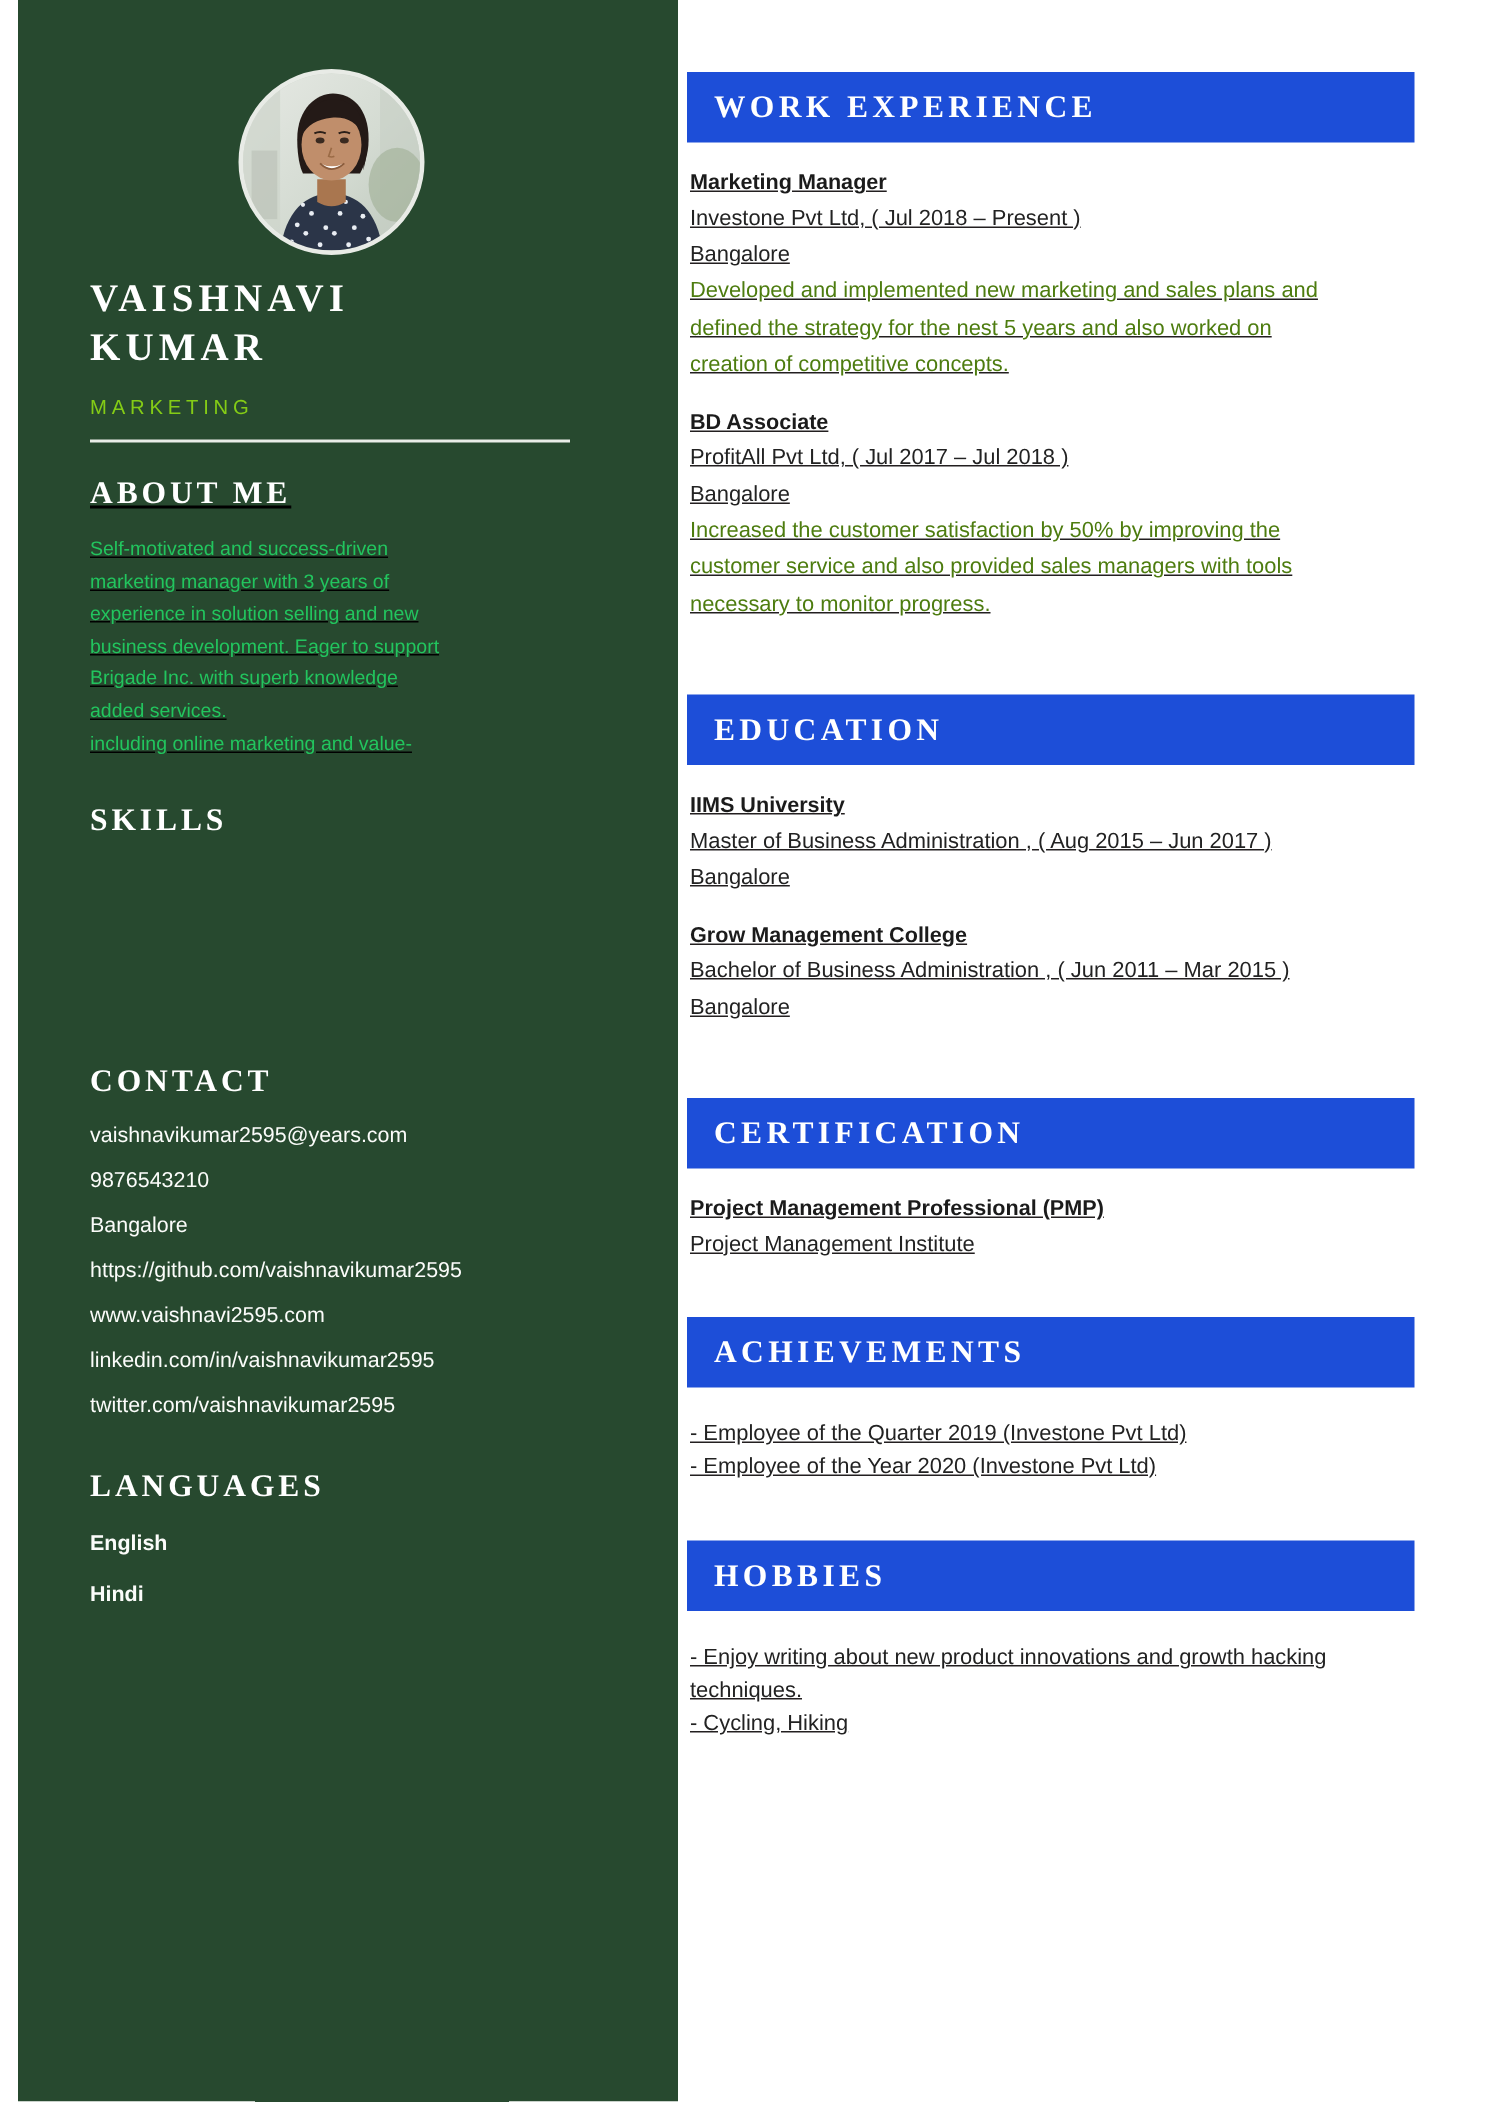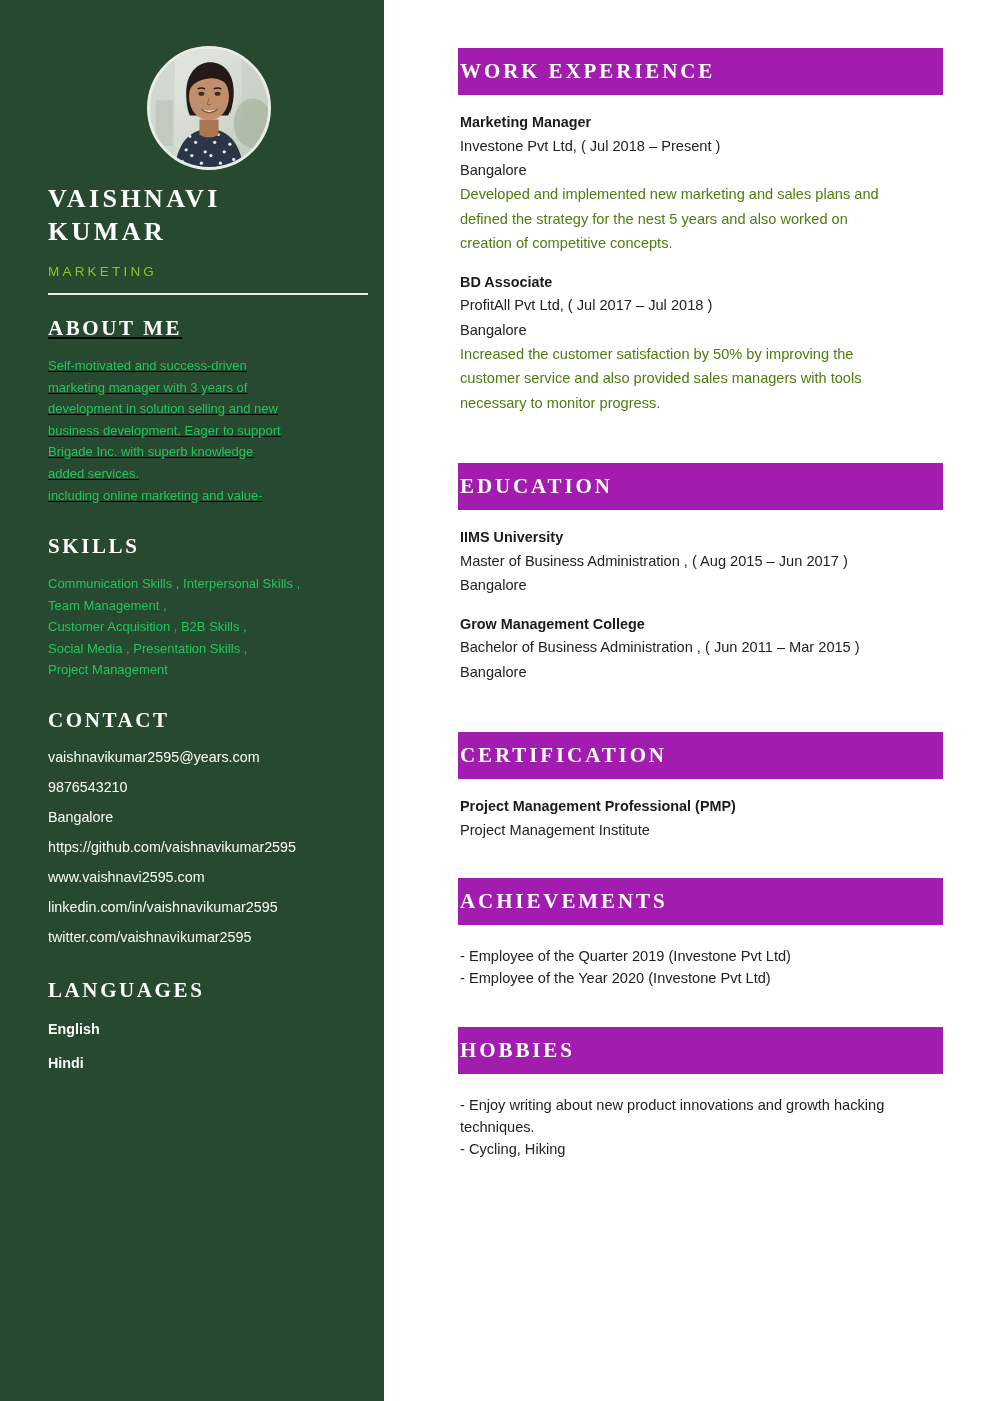--- a/index.html
+++ b/index.html
@@ -6,22 +6,22 @@
   html,body { width:991px; height:1401px; }
   body {
     background:#ffffff;
     font-family:"Liberation Sans", sans-serif;
     position:relative;
     overflow:hidden;
   }
 
   
   #sidebar {
-    position:absolute; left:0; top:0;
-    width:384px; height:1401px;
+    position:absolute; left:12px; top:0;
+    width:440px; height:1401px;
     background:#27492f;
   }
 
   #photo-wrap {
     position:absolute; left:147px; top:46px;
     width:124px; height:124px;
     border-radius:50%;
     border:3px solid #e8ebe6;
     overflow:hidden;
     background:#cfd6cd;
@@ -83,32 +83,32 @@
     display:block;
     font-size:14.3px;
     color:#fbfcfa;
     margin-bottom:18px;
   }
 
   
   #main { position:absolute; left:458px; top:0; width:485px; }
 
   .sec-bar {
-    background:#a21caf;
+    background:#1d4ed8;
     height:47px;
     display:flex; align-items:center;
-    padding-left:2px;
+    padding-left:18px;
   }
   .sec-bar-title {
     font-family:"Liberation Serif", serif;
     font-size:21px; font-weight:700;
     letter-spacing:2.9px;
     color:#ffffff;
   }
-  .sec-content { padding:0 2px 0 2px; color:#231f20; }
+  .sec-content { padding:0 2px 0 2px; color:#231f20;text-decoration:underline; }
 
   .entry { margin-top:16px; }
   .entry:first-child { margin-top:17px; }
   .entry-title {
     font-size:14.4px; font-weight:700;
     color:#1b1b1b; line-height:1.5;
   }
   .entry-line {
     font-size:14.6px; font-weight:400;
     color:#222222; line-height:24.4px;
@@ -199,37 +199,30 @@
     <div class="role-line">MARKETING</div>
   </div>
 
   <div id="divider"></div>
 
   <div class="side-sec" id="sec-about">
     <div class="side-title">ABOUT ME</div>
     <div class="side-body">
       <span class="ln">Self-motivated and success-driven</span>
       <span class="ln">marketing manager with 3 years of</span>
-      <span class="ln">development in solution selling and new</span>
+      <span class="ln">experience in solution selling and new</span>
       <span class="ln">business development. Eager to support</span>
       <span class="ln">Brigade Inc. with superb knowledge</span>
       <span class="ln">added services.</span>
       <span class="ln">including online marketing and value-</span>
     </div>
   </div>
 
   <div class="side-sec" id="sec-skills">
     <div class="side-title">SKILLS</div>
-    <div class="side-body">
-      <span class="ln">Communication Skills , Interpersonal Skills ,</span>
-      <span class="ln">Team Management ,</span>
-      <span class="ln">Customer Acquisition , B2B Skills ,</span>
-      <span class="ln">Social Media , Presentation Skills ,</span>
-      <span class="ln">Project Management</span>
-    </div>
   </div>
 
   <div class="side-sec" id="sec-contact">
     <div class="side-title">CONTACT</div>
     <div class="contact-list">
       <span class="ln">vaishnavikumar2595@years.com</span>
       <span class="ln">9876543210</span>
       <span class="ln">Bangalore</span>
       <span class="ln">https://github.com/vaishnavikumar2595</span>
       <span class="ln">www.vaishnavi2595.com</span>

